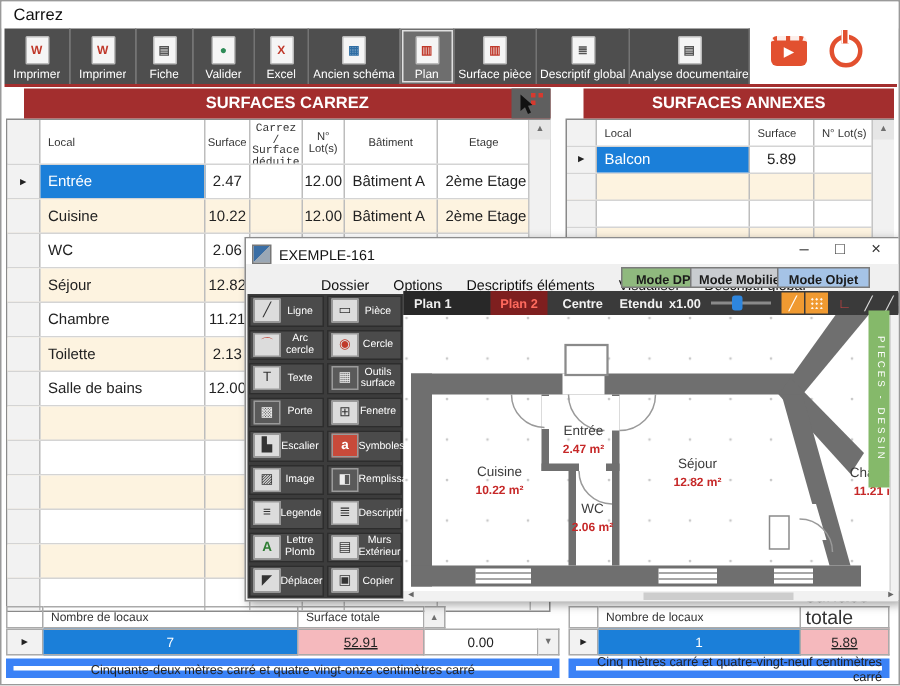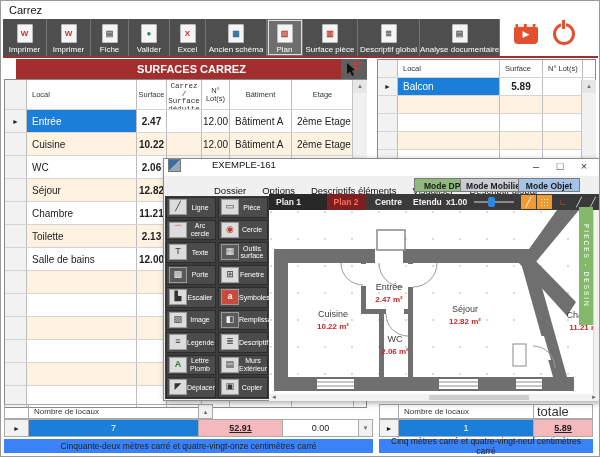--- a/index.html
+++ b/index.html
@@ -26,27 +26,27 @@
   .handtile{position:absolute;right:0;top:0;width:26px;height:20px;background:#5f5f5f;}
   .tbl{background:#fff;border:1px solid #8a8a8a;box-sizing:border-box;}
   .trow{display:flex;border-bottom:1px solid #d4d4d4;}
   .c{border-right:1px solid #bdbdbd;box-sizing:border-box;overflow:hidden;white-space:nowrap;display:flex;align-items:center;justify-content:center;}
   .c.left{justify-content:flex-start;padding-left:5px;}
   .colhead .c{font-size:7.5px;color:#333;text-align:center;white-space:normal;line-height:1.05;}
   .sel{width:22px;background:#f2f2f2;font-size:7px;color:#222;}
   .w-local{width:110px;} .w-surf{width:30px;} .w-hors{width:35px;font-family:Liberation Mono, monospace;} .w-lot{width:28px;} .w-bat{width:62px;} .w-eta{width:62px;}
   .s2-sel{width:20px;background:#f2f2f2;font-size:7px;} .w2-local{width:102px;} .w2-surf{width:43px;} .w2-lot{width:40px;}
   .beige{background:#fdf3e0;} .rowsel{background:#1b7fd9;color:#fff;text-align:right;}
-  .bold{font-weight:bold;}
+  .bold{font-weight:normal;}
   .vscroll{background:#f1f1f1;border-left:1px solid #c5c5c5;font-size:6px;color:#707070;text-align:center;}
   .vscroll .arr{height:13px;line-height:13px;background:#e6e6e6;}
 
   
   #planwin{left:162px;top:157px;width:437px;height:243px;background:#f0f0f0;border:1px solid #8c8c8c;box-shadow:2px 2px 6px rgba(0,0,0,.35);z-index:20;box-sizing:border-box;}
-  .ptitle{left:0;top:0;width:435px;height:17px;background:#fff;display:flex;align-items:flex-start;gap:26px;}
+  .ptitle{left:0;top:0;width:435px;height:17px;background:#fff;display:flex;align-items:flex-end;}
   .pt-icon{width:11px;height:11px;margin:0 5px 0 4px;background:linear-gradient(135deg,#3a6ea5 50%,#9aa7b5 50%);border:1px solid #777;}
   .pt-text{font-size:9.5px;color:#111;}
   .pt-ctrl{position:absolute;top:0;width:22px;height:16px;text-align:center;font-size:11px;color:#333;line-height:15px;}
   .pmenu{left:0;top:17px;width:435px;height:28px;background:#f0f0f0;display:flex;align-items:center;margin-left:42px;}
   .pmenu .mi{padding:0 8px;font-size:9.5px;color:#111;}
   .modebtn{position:absolute;top:19px;height:14px;font-size:8.5px;font-weight:bold;color:#1a1a1a;text-align:center;line-height:14px;border:1px solid #7b7b7b;box-sizing:border-box;}
 
   
   .palette{left:1px;top:37px;width:104px;height:203px;background:#3c3c3c;display:grid;grid-template-columns:50px 50px;grid-auto-rows:20.5px;gap:2px;padding:1px;box-sizing:border-box;}
   .tool{background:#4b4b4b;border:1px solid #2d2d2d;display:flex;align-items:center;padding:0 2px;box-sizing:border-box;}
@@ -74,21 +74,21 @@
   .harr{position:absolute;top:0;font-size:6px;color:#666;line-height:7px;}
   .vscroll2{left:429px;top:51px;width:6px;height:184px;background:#f1f1f1;border-left:1px solid #d5d5d5;}
   .sidetab{left:415px;top:48px;width:14px;height:118px;background:#85b96a;color:#fff;font-size:6.5px;letter-spacing:2px;writing-mode:vertical-rl;text-align:center;line-height:14px;z-index:5;}
 
   
   .sumrow{display:flex;}
   .shead{height:15px;font-size:8px;color:#333;}
   .sdata{height:18px;font-size:9px;}
   .sc{border:1px solid #aaa;border-left:none;box-sizing:border-box;display:flex;align-items:center;}
   .sc:first-child{border-left:1px solid #aaa;}
-  .verbal{border:7px solid #3b82f6;font-size:8.5px;text-align:center;background:#fff;box-sizing:border-box;display:flex;align-items:center;justify-content:center;}
+  .verbal{border:5px solid #3b82f6;font-size:8.5px;text-align:right;background:#fff;box-sizing:border-box;display:flex;align-items:center;justify-content:center;}
   .underl{text-decoration:underline;}
   svg text{font-family:"Liberation Sans",sans-serif;}
 </style>
 </head>
 <body>
 
 <div id="root">
 
   <div class="abs titlebar">
     <div class="abs title-text">Carrez</div>
@@ -281,20 +281,23 @@
           <div class="c w-bat"></div>
           <div class="c w-eta"></div>
         </div>
     </div>
   </div>
   <div class="abs vscroll" style="left:351px;top:79px;width:14px;height:317px;">
       <div class="arr">▲</div>
     </div>
 
   <div class="abs" style="left:376px;top:58px;width:219px;">
+    <div class="redhead">
+      <span>SURFACES ANNEXES</span>
+    </div>
     <div class="tbl" style="width:219px;">
       <div class="trow colhead" style="height:17px">
         <div class="c s2-sel"></div>
         <div class="c left w2-local">Local</div>
         <div class="c left w2-surf">Surface</div>
         <div class="c left w2-lot">N° Lot(s)</div>
       </div>
       <div class="trow" style="height:17px">
         <div class="c s2-sel">►</div>
         <div class="c left w2-local rowsel">Balcon</div>
@@ -524,20 +527,21 @@
       <span class="harr" style="left:2px">◄</span>
       <div class="hthumb"></div>
       <span class="harr" style="right:2px">►</span>
     </div>
   </div>
 
   <div class="abs" style="left:3px;top:403px;width:369px;">
     <div class="sumrow shead">
       <div class="sc" style="width:25px"></div>
       <div class="sc" style="width:170px;padding-left:5px">Nombre de locaux</div>
+      <div class="sc" style="width:84px;padding-left:5px">Surface totale</div>
       <div class="sc vscroll" style="width:14px;justify-content:center;font-size:6px">▲</div>
     </div>
     <div class="sumrow sdata">
       <div class="sc" style="width:25px;justify-content:center;font-size:7px;background:#f2f2f2">►</div>
       <div class="sc" style="width:170px;background:#1b7fd9;color:#fff;justify-content:center">7</div>
       <div class="sc bold underl" style="width:84px;background:#f5b9bd;justify-content:center;color:#222">52.91</div>
       <div class="sc" style="width:76px;justify-content:center">0.00</div>
       <div class="sc vscroll" style="width:14px;justify-content:center;font-size:6px">▼</div>
     </div>
     <div class="verbal" style="width:369px;height:13px;margin-top:2px">Cinquante-deux mètres carré et quatre-vingt-onze centimètres carré</div>

